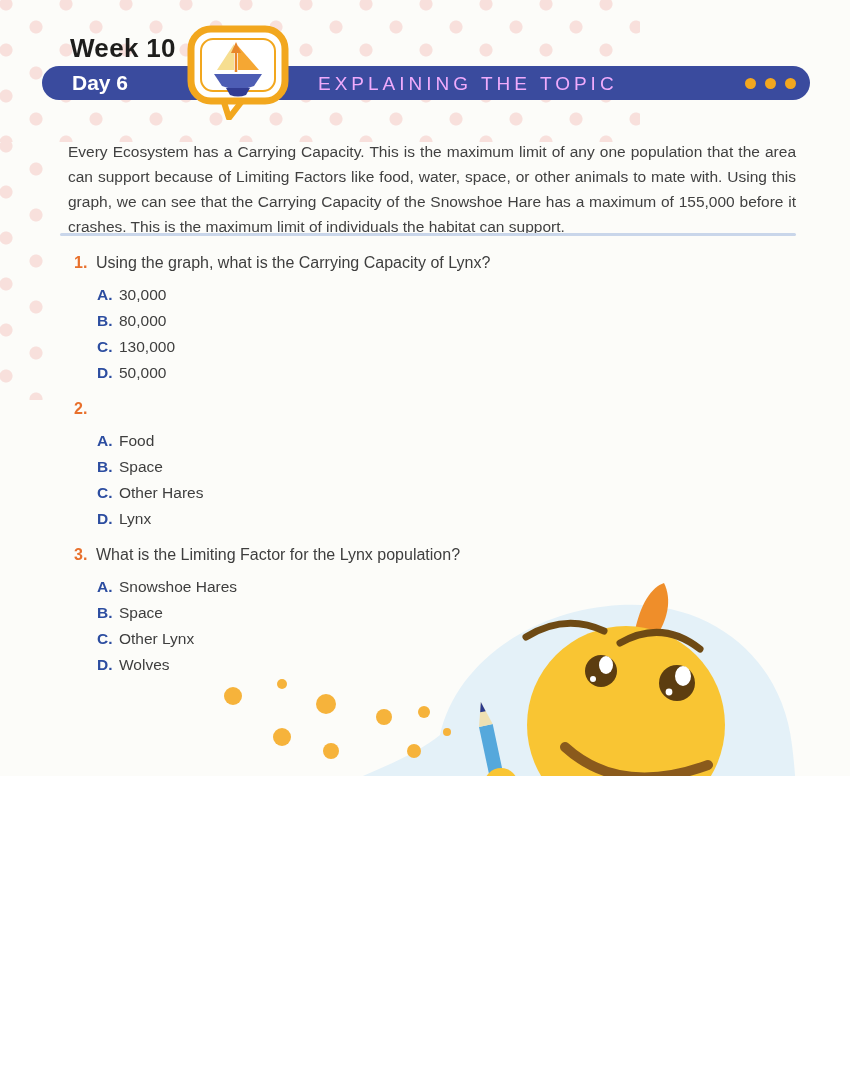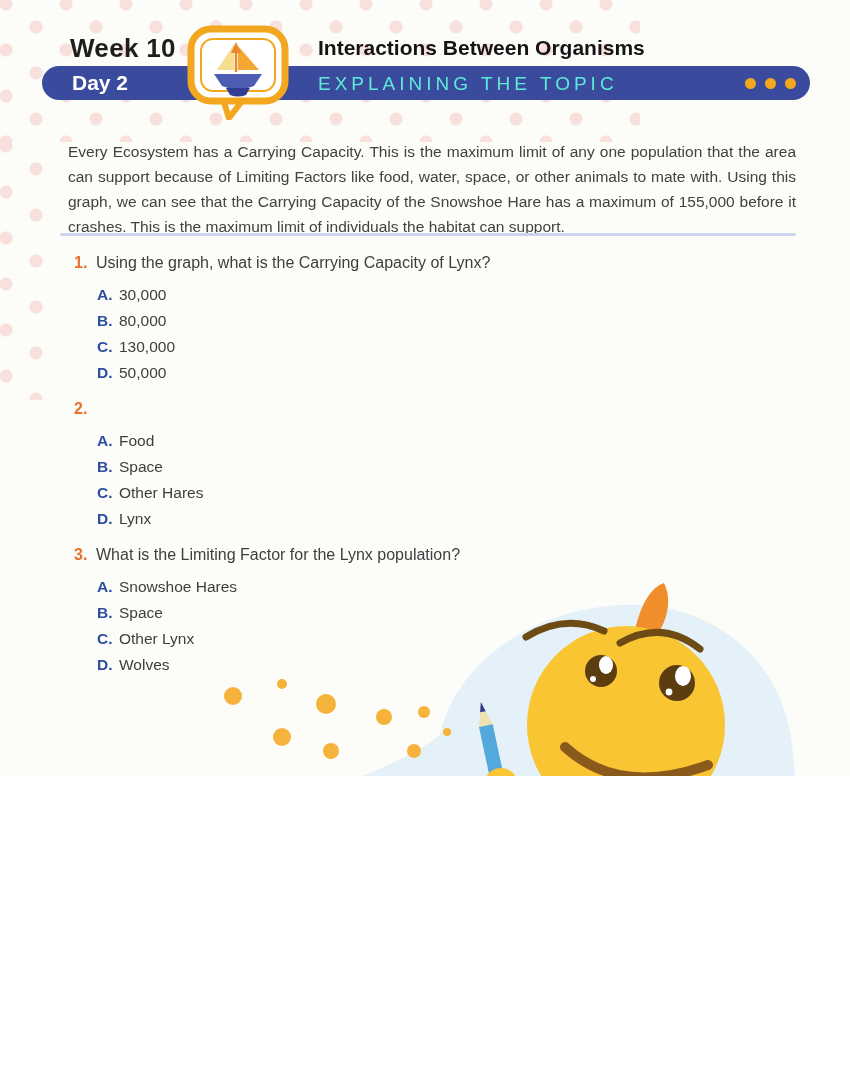--- a/index.html
+++ b/index.html
@@ -11,21 +11,21 @@
     background-image:radial-gradient(circle,#F8E0DC 6px,transparent 7px),
                      radial-gradient(circle,#F8E0DC 6px,transparent 7px);
     background-size:60px 46px,60px 46px;background-position:6px 4px,36px 27px;}
   .dots-top{top:0;left:0;width:640px;height:142px;}
   .dots-left{top:142px;left:0;width:58px;height:258px;}
 
   
   .week{position:absolute;left:70px;top:33px;font-size:26px;font-weight:bold;color:#1E1E1C;letter-spacing:.3px;}
   .banner{position:absolute;left:42px;top:66px;width:768px;height:34px;background:#3A4B9E;border-radius:17px;}
   .day{position:absolute;left:30px;top:5px;font-size:21px;font-weight:bold;color:#fff;}
-  .banner-subtitle{position:absolute;left:276px;top:7px;font-size:19px;color:#5eead4;letter-spacing:4px;white-space:nowrap;}
+  .banner-subtitle{position:absolute;left:276px;top:7px;font-size:19px;color:#f0abfc;letter-spacing:4px;white-space:nowrap;}
   .banner-dots{position:absolute;right:14px;top:12px;display:flex;gap:9px;}
   .banner-dots span{width:11px;height:11px;border-radius:50%;background:#F2A71E;}
   .main-title{position:absolute;left:318px;top:36px;font-size:21px;font-weight:bold;color:#141414;white-space:nowrap;}
   .bubble{position:absolute;left:186px;top:24px;}
 
   
   .intro{position:absolute;left:68px;top:139px;width:728px;font-size:15.5px;line-height:25px;
          color:#414141;text-align:justify;}
   .divider{position:absolute;left:60px;top:233px;width:736px;height:3px;background:#C9D6EA;border-radius:2px;}
 
@@ -49,30 +49,29 @@
 <body>
 
 <div class="page">
 
   <div class="dots-top"></div>
   <div class="dots-left"></div>
 
   <div class="week">Week 10</div>
 
   <div class="banner">
-    <div class="day">Day 2</div>
+    <div class="day">Day 6</div>
     <div class="banner-subtitle">EXPLAINING THE TOPIC</div>
     <div class="banner-dots">
       <span></span>
       <span></span>
       <span></span>
     </div>
   </div>
 
-  <div class="main-title">Interactions Between Organisms</div>
 
   <svg class="bubble" width="104" height="96" viewBox="0 0 104 96">
     <polygon points="36,72 60,72 43,94" fill="#fff" stroke="#F2A71E" stroke-width="6" stroke-linejoin="round"></polygon>
     <rect x="5" y="5" width="94" height="72" rx="20" fill="#fff" stroke="#F2A71E" stroke-width="7"></rect>
     <rect x="15" y="15" width="74" height="52" rx="12" fill="#fff" stroke="#F2A71E" stroke-width="2"></rect>
     <g>
       <polygon points="48,20 48,46 31,46" fill="#F6DE90"></polygon>
       <polygon points="52,22 52,46 73,46" fill="#F5A733"></polygon>
       <line x1="50" y1="28" x2="50" y2="48" stroke="#E8872B" stroke-width="2.5"></line>
       <polygon points="50,18 45,29 55,29" fill="#E8872B"></polygon>

